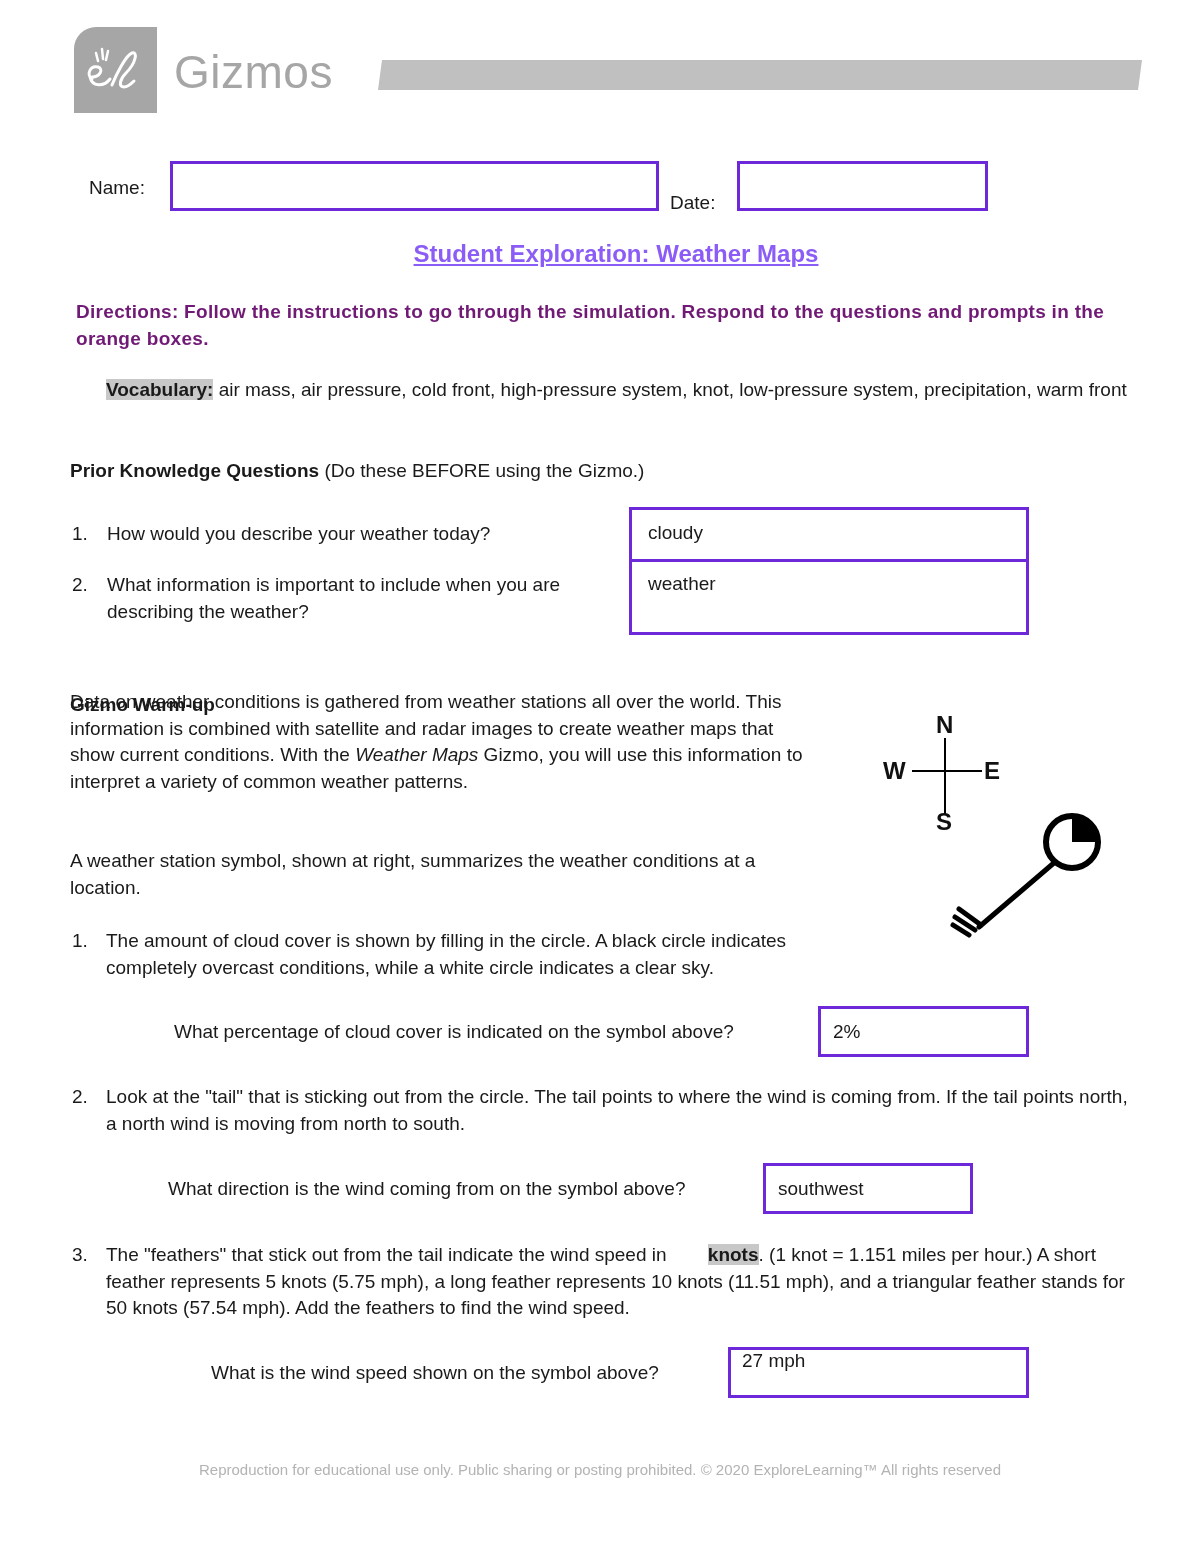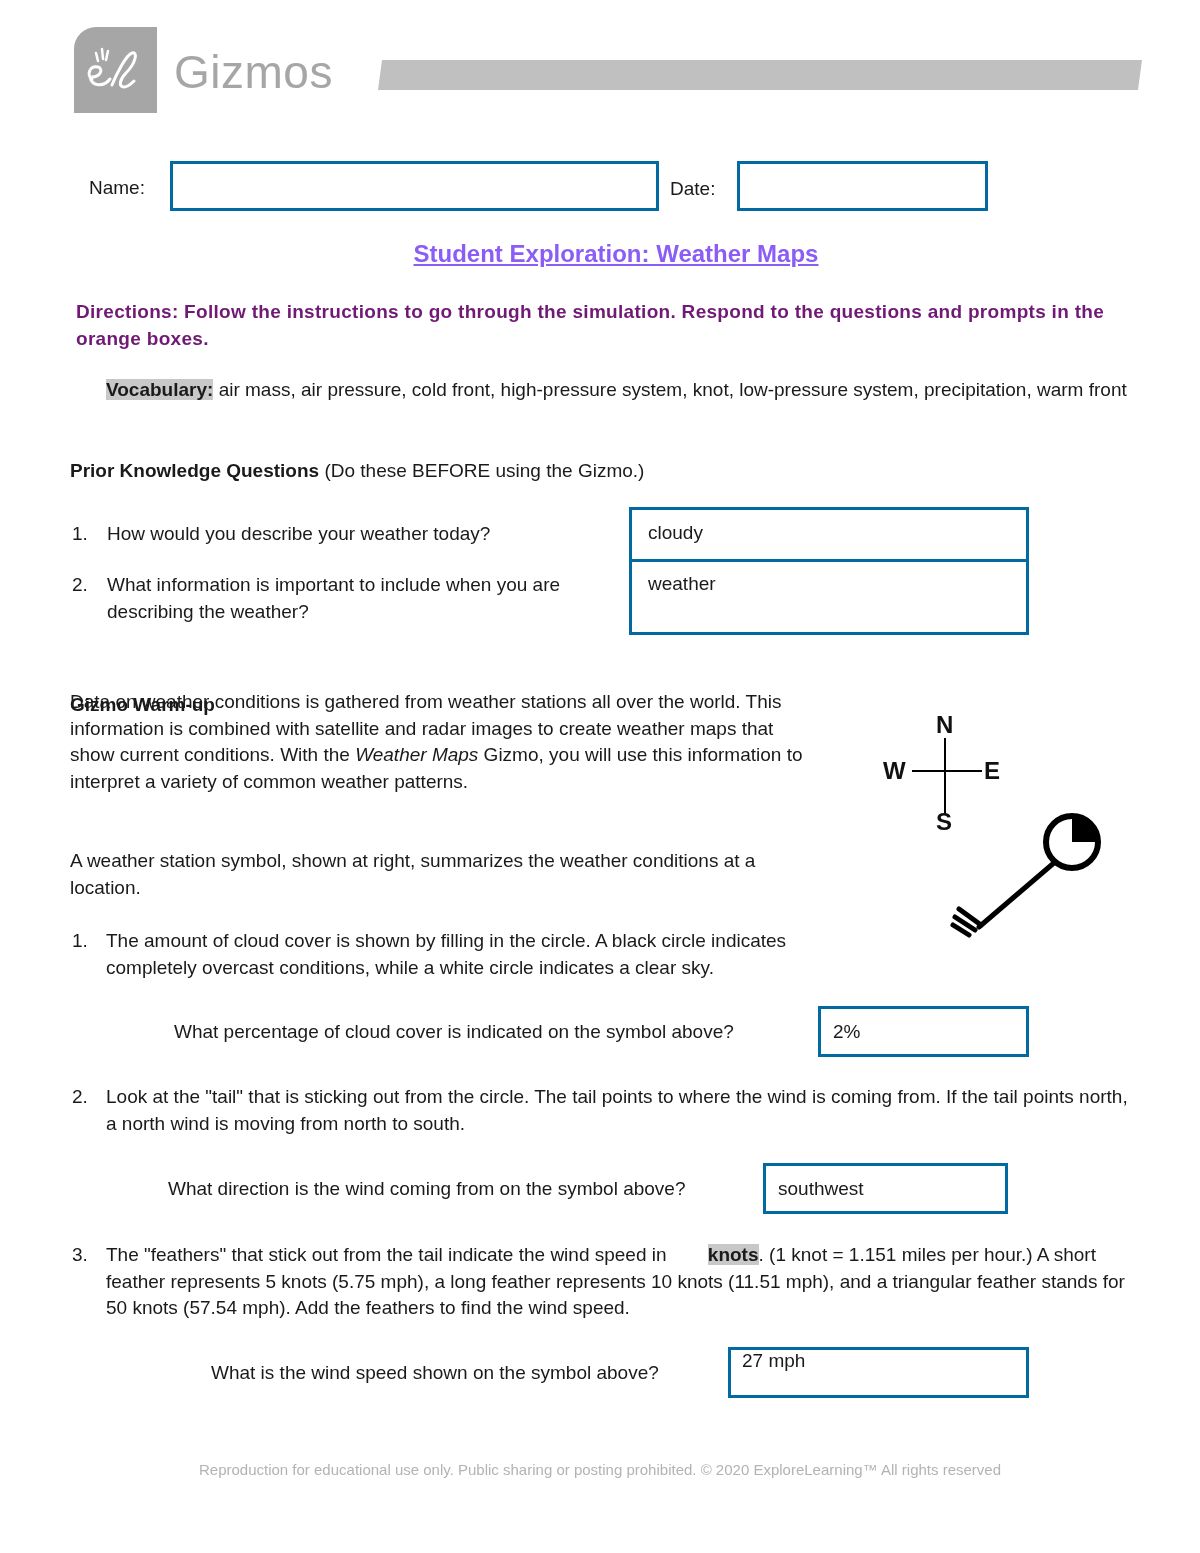--- a/index.html
+++ b/index.html
@@ -9,21 +9,21 @@
   .abs { position: absolute; }
 
   
   .logo-box { left: 74px; top: 27px; width: 83px; height: 86px; background: #a6a6a6; border-radius: 22px 0 0 0; }
   .logo-box svg { position: absolute; left: 8px; top: 18px; }
   .logo-text { left: 174px; top: 44px; font-size: 46px; color: #a6a6a6; font-weight: normal; letter-spacing: 0.5px; line-height: 56px; }
   .header-bar { left: 378px; top: 60px; width: 764px; height: 30px; background: #c0c0c0; clip-path: polygon(4px 0, 100% 0, calc(100% - 4px) 100%, 0 100%); }
 
   
   .label { font-size: 19px; color: #1a1a1a; }
-  .field { border: 3px solid #0369a1; background: #fff; }
+  .field { border: 3px solid #6d28d9; background: #fff; }
 
   .title { left: 16px; width: 1200px; top: 240px; text-align: center; font-size: 24px; font-weight: bold; color: #8b5cf6; text-decoration: underline; }
 
   .directions { left: 76px; top: 298px; width: 1080px; font-size: 19px; font-weight: bold; color: #701a75; line-height: 27px; letter-spacing: 0.3px; }
 
   .para { left: 70px; font-size: 19px; line-height: 26.5px; color: #1a1a1a; }
   .hl { background: #c8c8c8; font-weight: bold; margin-left: 36px; }
   .bold { font-weight: bold; }
 
   .num { position: absolute; }
@@ -44,21 +44,21 @@
     <path d="M14 8 L16 16 M20 4 L21 14 M26 6 L24 15" stroke="#fff" stroke-width="2.5" stroke-linecap="round"></path>
   </svg>
 </div>
 <div class="abs logo-text">Gizmos</div>
 <div class="abs header-bar"></div>
 
 <div class="abs label" style="left:89px; top:177px;">Name:</div>
 <div class="abs field" style="left:170px; top:161px; width:489px; height:50px;">
   <span></span>
 </div>
-<div class="abs label" style="left:670px; top:178px;">Date:</div>
+<div class="abs label" style="left:670px; top:192px;">Date:</div>
 <div class="abs field" style="left:737px; top:161px; width:251px; height:50px;">
   <span></span>
 </div>
 
 <div class="abs title">Student Exploration: Weather Maps</div>
 
 <div class="abs directions">Directions: Follow the instructions to go through the simulation. Respond to the questions and prompts in the orange boxes.</div>
 
 <div class="abs para" style="top:377px; width:1070px;">
   <span class="hl">Vocabulary:</span><span> air mass, air pressure, cold front, high-pressure system, knot, low-pressure system, precipitation, warm front</span>
@@ -115,21 +115,21 @@
 <div class="abs para" style="left:174px; top:1019px;">What percentage of cloud cover is indicated on the symbol above?</div>
 <div class="abs field" style="left:818px; top:1006px; width:211px; height:51px; padding:12px 0 0 12px;">
   <span class="answer-text">2%</span>
 </div>
 
 <div class="abs para" style="top:1084px; width:1065px;">
   <span class="num" style="left:2px;">2.</span>
   <span style="display:block; padding-left:36px;">Look at the "tail" that is sticking out from the circle. The tail points to where the wind is coming from. If the tail points north, a north wind is moving from north to south.</span>
 </div>
 <div class="abs para" style="left:168px; top:1176px;">What direction is the wind coming from on the symbol above?</div>
-<div class="abs field" style="left:763px; top:1163px; width:245px; height:51px; padding:12px 0 0 12px;">
+<div class="abs field" style="left:763px; top:1163px; width:210px; height:51px; padding:12px 0 0 12px;">
   <span class="answer-text">southwest</span>
 </div>
 
 <div class="abs para" style="top:1242px; width:1070px;">
   <span class="num" style="left:2px;">3.</span>
   <span style="display:block; padding-left:36px;"><span>The "feathers" that stick out from the tail indicate the wind speed in </span><span class="hl">knots</span><span>. (1 knot = 1.151 miles per hour.) A short feather represents 5 knots (5.75 mph), a long feather represents 10 knots (11.51 mph), and a triangular feather stands for 50 knots (57.54 mph). Add the feathers to find the wind speed.</span></span>
 </div>
 <div class="abs para" style="left:211px; top:1360px;">What is the wind speed shown on the symbol above?</div>
 <div class="abs field" style="left:728px; top:1347px; width:301px; height:51px; padding:0 0 0 11px;">
   <span class="answer-text">27 mph</span>

